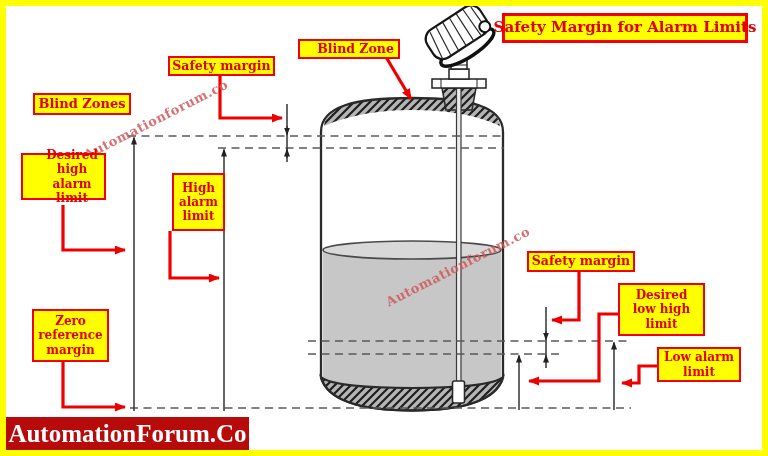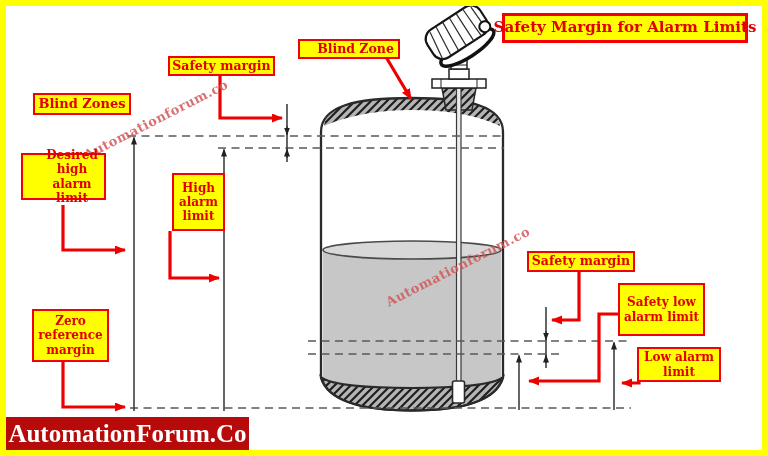--- a/index.html
+++ b/index.html
@@ -17,21 +17,21 @@
            padding:1px 3px;}
   .lb-title{left:502px;top:13px;width:246px;height:30px;font-size:15px;border-width:3px;white-space:nowrap;}
   .lb-blindzone{left:298px;top:39px;width:102px;height:20px;font-size:12.5px;white-space:nowrap;padding-left:16px;}
   .lb-sm-top{left:168px;top:56px;width:107px;height:20px;font-size:12.5px;white-space:nowrap;}
   .lb-blindzones{left:33px;top:93px;width:98px;height:22px;font-size:13px;white-space:nowrap;}
   .lb-desired-high{left:21px;top:153px;width:85px;height:47px;font-size:12px;padding-left:20px;}
   .lb-high{left:147px;top:173px;width:53px;height:58px;font-size:12px;margin-left:25px;}
   .lb-zero{left:32px;top:309px;width:77px;height:53px;font-size:12px;}
   .lb-sm-low{left:527px;top:251px;width:108px;height:21px;font-size:12.5px;white-space:nowrap;}
   .lb-desired-low{left:618px;top:283px;width:87px;height:53px;font-size:12px;}
-  .lb-low{left:637px;top:347px;width:84px;height:35px;font-size:12px;}
+  .lb-low{left:657px;top:347px;width:84px;height:35px;font-size:12px;}
   #banner{position:absolute;left:6px;top:417px;width:243px;height:33px;z-index:40;
           background:#b70a0a;color:#ffffff;display:flex;align-items:center;justify-content:center;
           font-family:"Liberation Serif",serif;font-weight:bold;font-size:25px;white-space:nowrap;}
 </style>
 </head>
 <body>
 
 <div id="stage">
 
   <svg id="diagram" width="768" height="456" viewBox="0 0 768 456">
@@ -133,19 +133,19 @@
   <div class="wm wm2">Automationforum.co</div>
 
   <div class="callout lb-title">Safety Margin for Alarm Limits</div>
   <div class="callout lb-blindzone">Blind Zone</div>
   <div class="callout lb-sm-top">Safety margin</div>
   <div class="callout lb-blindzones">Blind Zones</div>
   <div class="callout lb-desired-high">Desired high alarm limit</div>
   <div class="callout lb-high">High alarm limit</div>
   <div class="callout lb-zero">Zero reference margin</div>
   <div class="callout lb-sm-low">Safety margin</div>
-  <div class="callout lb-desired-low">Safety low alarm limit</div>
+  <div class="callout lb-desired-low">Desired low high limit</div>
   <div class="callout lb-low">Low alarm limit</div>
 
   <div id="banner">AutomationForum.Co</div>
 
   <div id="frame"></div>
 </div>
 
 </body></html>

